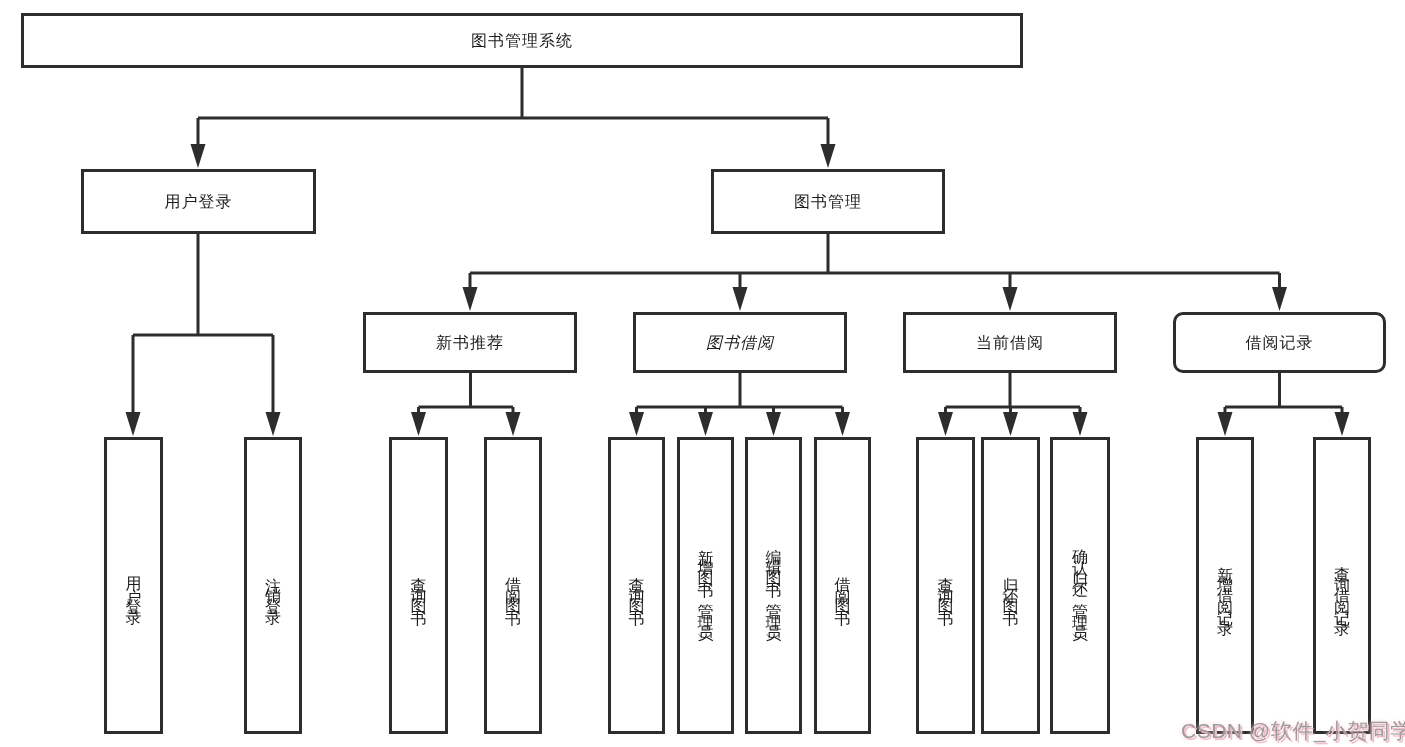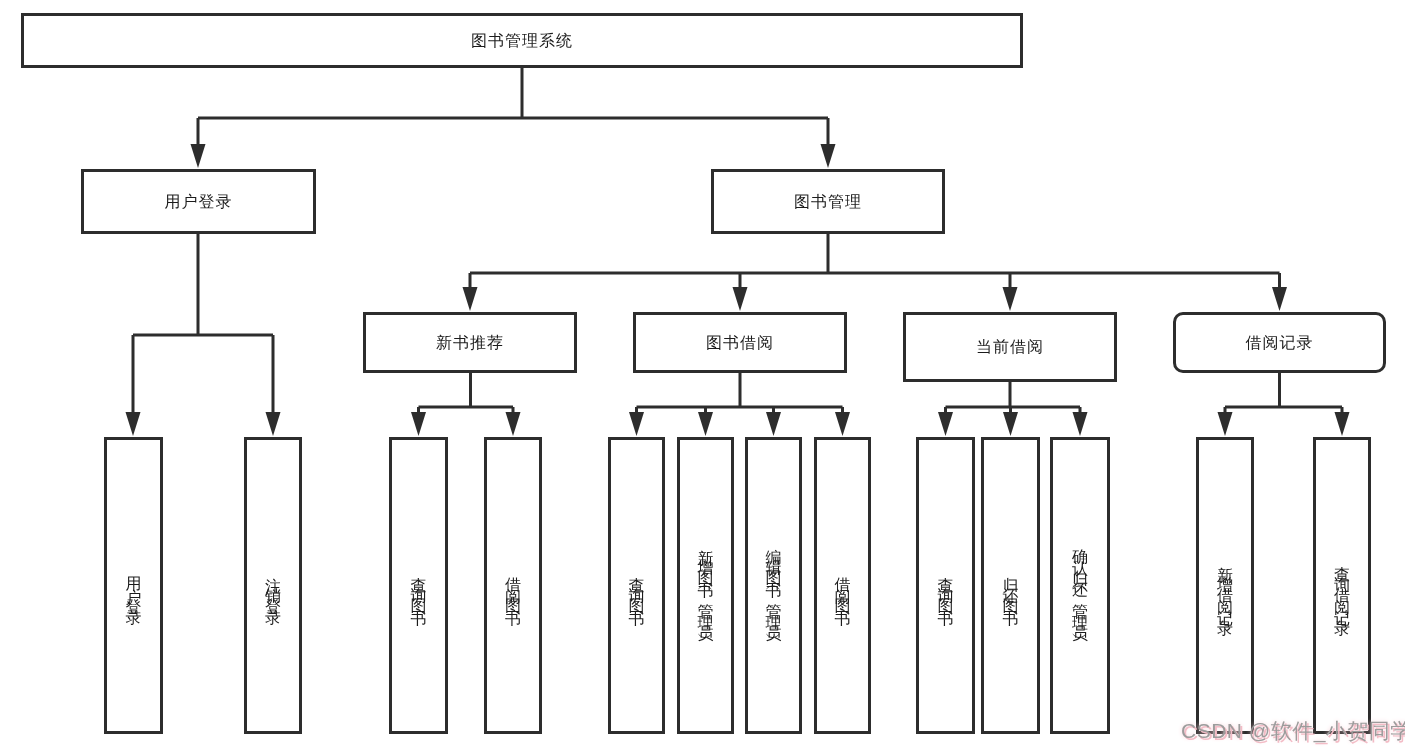--- a/index.html
+++ b/index.html
@@ -92,24 +92,24 @@
   <div class="box" style="left:81px;top:169px;width:235px;height:65px;">
     <span>用户登录</span>
   </div>
   <div class="box" style="left:711px;top:169px;width:234px;height:65px;">
     <span>图书管理</span>
   </div>
 
   <div class="box" style="left:363px;top:312px;width:214px;height:61px;">
     <span>新书推荐</span>
   </div>
-  <div class="box" style="left:633px;top:312px;width:214px;height:61px;">
+  <div class="box" style="left:633px;top:312px;width:214px;height:61px;font-style:italic;">
     <span>图书借阅</span>
   </div>
-  <div class="box" style="left:903px;top:312px;width:214px;height:70px;">
+  <div class="box" style="left:903px;top:312px;width:214px;height:61px;">
     <span>当前借阅</span>
   </div>
   <div class="box" style="left:1173px;top:312px;width:213px;height:61px;border-radius:10px;">
     <span>借阅记录</span>
   </div>
 
   <div class="box vbox" style="left:104px;top:437px;width:59px;height:297px;">
     <span>用户登录</span>
   </div>
   <div class="box vbox" style="left:244px;top:437px;width:58px;height:297px;">

